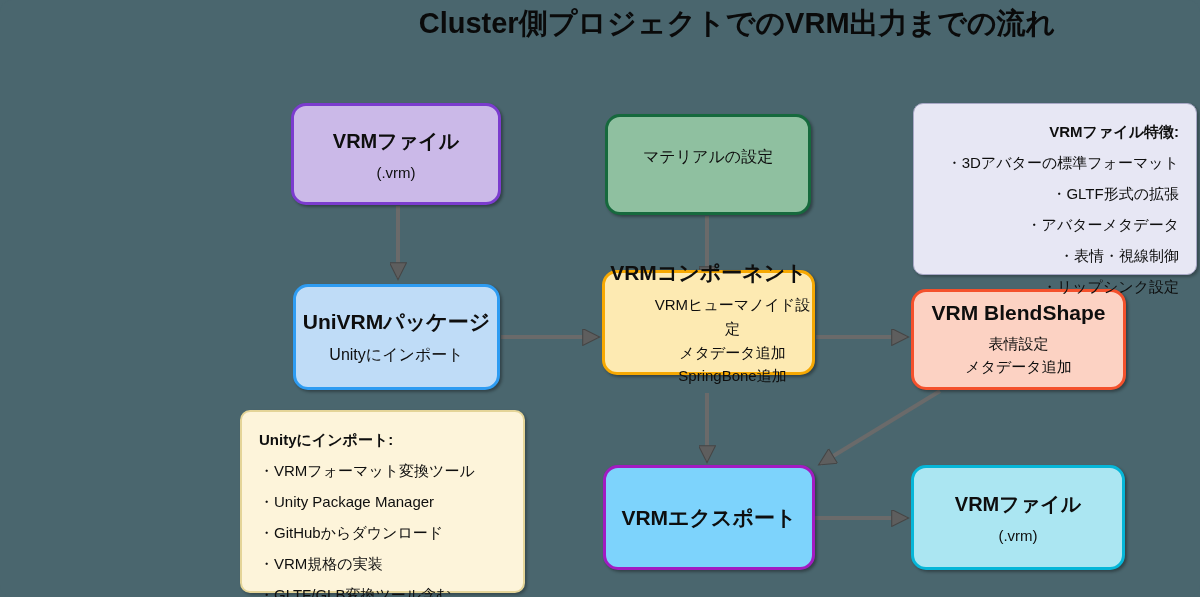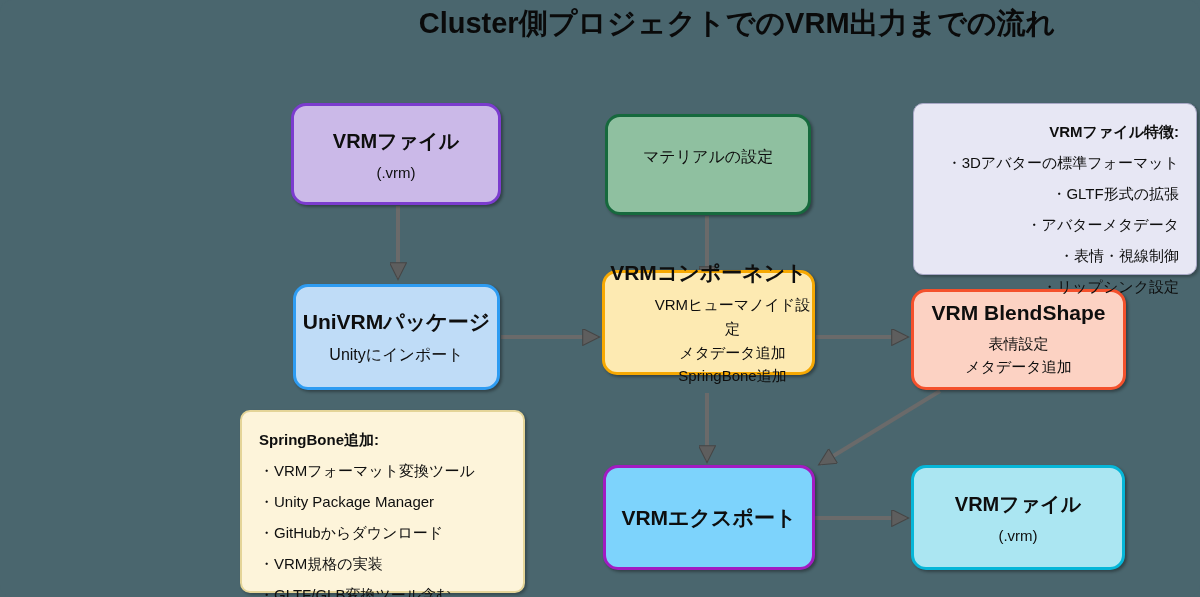--- a/index.html
+++ b/index.html
@@ -135,21 +135,21 @@
     <ul class="note-items">
       <li>・3Dアバターの標準フォーマット</li>
       <li>・GLTF形式の拡張</li>
       <li>・アバターメタデータ</li>
       <li>・表情・視線制御</li>
       <li>・リップシンク設定</li>
     </ul>
   </div>
 
   <div class="note" id="note-univrm-details" style="background: rgb(253, 244, 218); border-color: rgb(228, 212, 152);">
-    <div class="note-title">SpringBone追加:</div>
+    <div class="note-title">Unityにインポート:</div>
     <ul class="note-items">
       <li>・VRMフォーマット変換ツール</li>
       <li>・Unity Package Manager</li>
       <li>・GitHubからダウンロード</li>
       <li>・VRM規格の実装</li>
       <li>・GLTF/GLB変換ツール含む</li>
     </ul>
   </div>
 
 </div>

